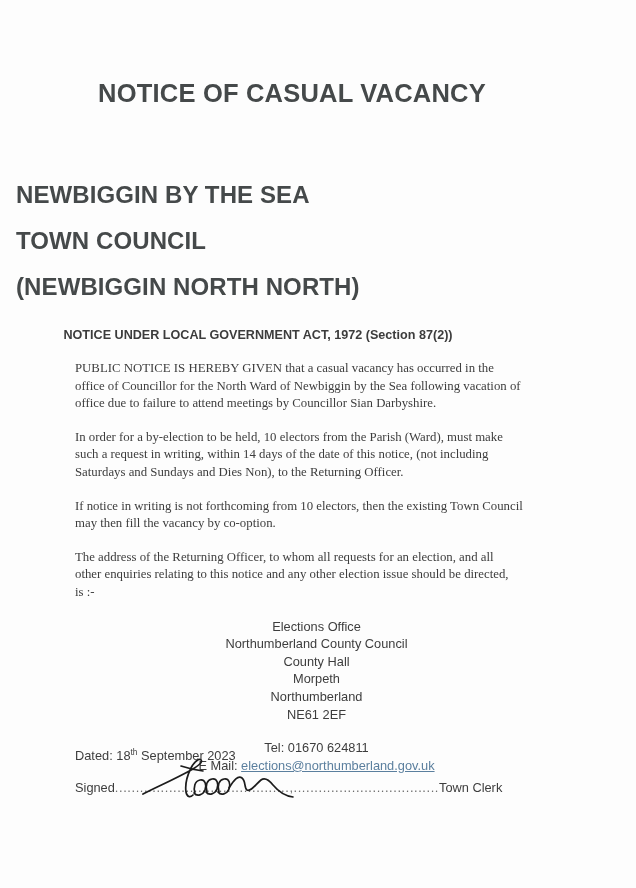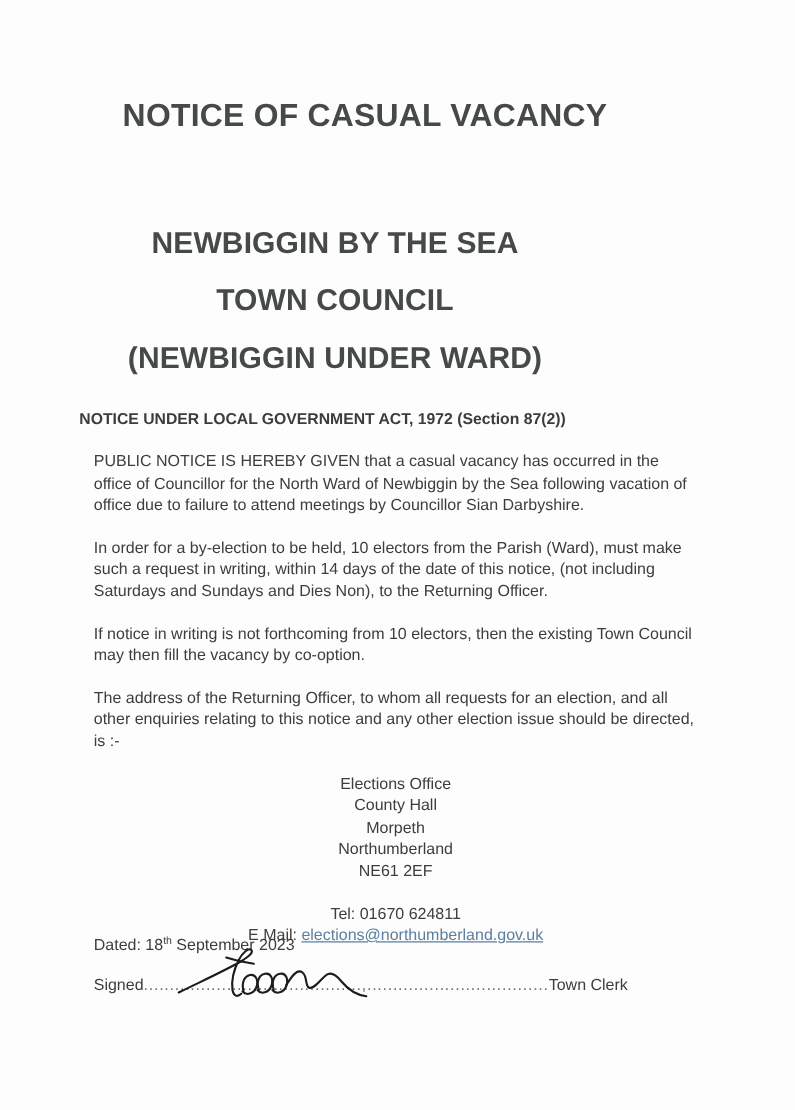--- a/index.html
+++ b/index.html
@@ -31,23 +31,22 @@
     width: 584px;
     text-align: center;
     font-size: 25.5px;
     font-weight: bold;
     letter-spacing: 0.2px;
     color: #45494a;
   }
   .org-block {
     position: absolute;
     top: 172px;
-    left: 0;
+    left: 16px;
     width: 536px;
-    text-align: center;
     font-size: 24px;
     font-weight: bold;
     line-height: 46px;
     color: #45494a;
     letter-spacing: 0.1px;
   }
   .act-line {
     position: absolute;
     top: 328px;
     left: 0;
@@ -63,20 +62,21 @@
     position: absolute;
     top: 360px;
     left: 75px;
     width: 483px;
     font-size: 12.8px;
     line-height: 17.6px;
     color: #3d3d3d;
   }
   .para {
     margin: 0 0 16px 0;
+    font-family: Liberation Serif, serif;
   }
   .para .ln { display: block; }
   .para .ln.center { text-align: left; }
 
   
   .address-block {
     text-align: center;
     margin: 0 0 10px 0;
     line-height: 17.6px;
   }
@@ -130,21 +130,21 @@
 </head>
 <body>
 
 <div class="page">
 
   <div class="doc-title">NOTICE OF CASUAL VACANCY</div>
 
   <div class="org-block">
     <div>NEWBIGGIN BY THE SEA</div>
     <div>TOWN COUNCIL</div>
-    <div>(NEWBIGGIN UNDER WARD)</div>
+    <div>(NEWBIGGIN NORTH NORTH)</div>
   </div>
 
   <div class="act-line">NOTICE UNDER LOCAL GOVERNMENT ACT, 1972 (Section 87(2))</div>
 
   <div class="body-area">
 
     <p class="para">
       <span class="ln">PUBLIC NOTICE IS HEREBY GIVEN that a casual vacancy has occurred in the</span>
       <span class="ln">office of Councillor for the North Ward of Newbiggin by the Sea following vacation of</span>
       <span class="ln">office due to failure to attend meetings by Councillor Sian Darbyshire.</span>
@@ -162,20 +162,21 @@
     </p>
 
     <p class="para">
       <span class="ln">The address of the Returning Officer, to whom all requests for an election, and all</span>
       <span class="ln">other enquiries relating to this notice and any other election issue should be directed,</span>
       <span class="ln">is :-</span>
     </p>
 
     <div class="address-block">
       <span class="ln">Elections Office</span>
+      <span class="ln">Northumberland County Council</span>
       <span class="ln">County Hall</span>
       <span class="ln">Morpeth</span>
       <span class="ln">Northumberland</span>
       <span class="ln">NE61 2EF</span>
     </div>
 
     <div class="contact-block">
       <span class="ln">Tel: 01670 624811</span>
       <span class="ln">
         <span>E Mail:</span>

